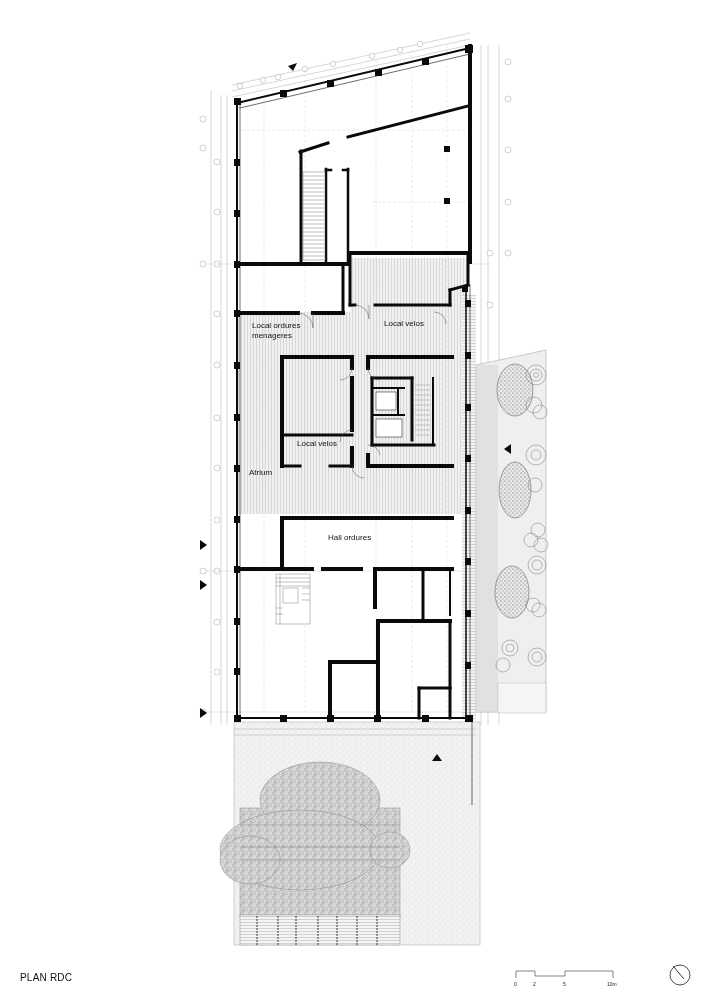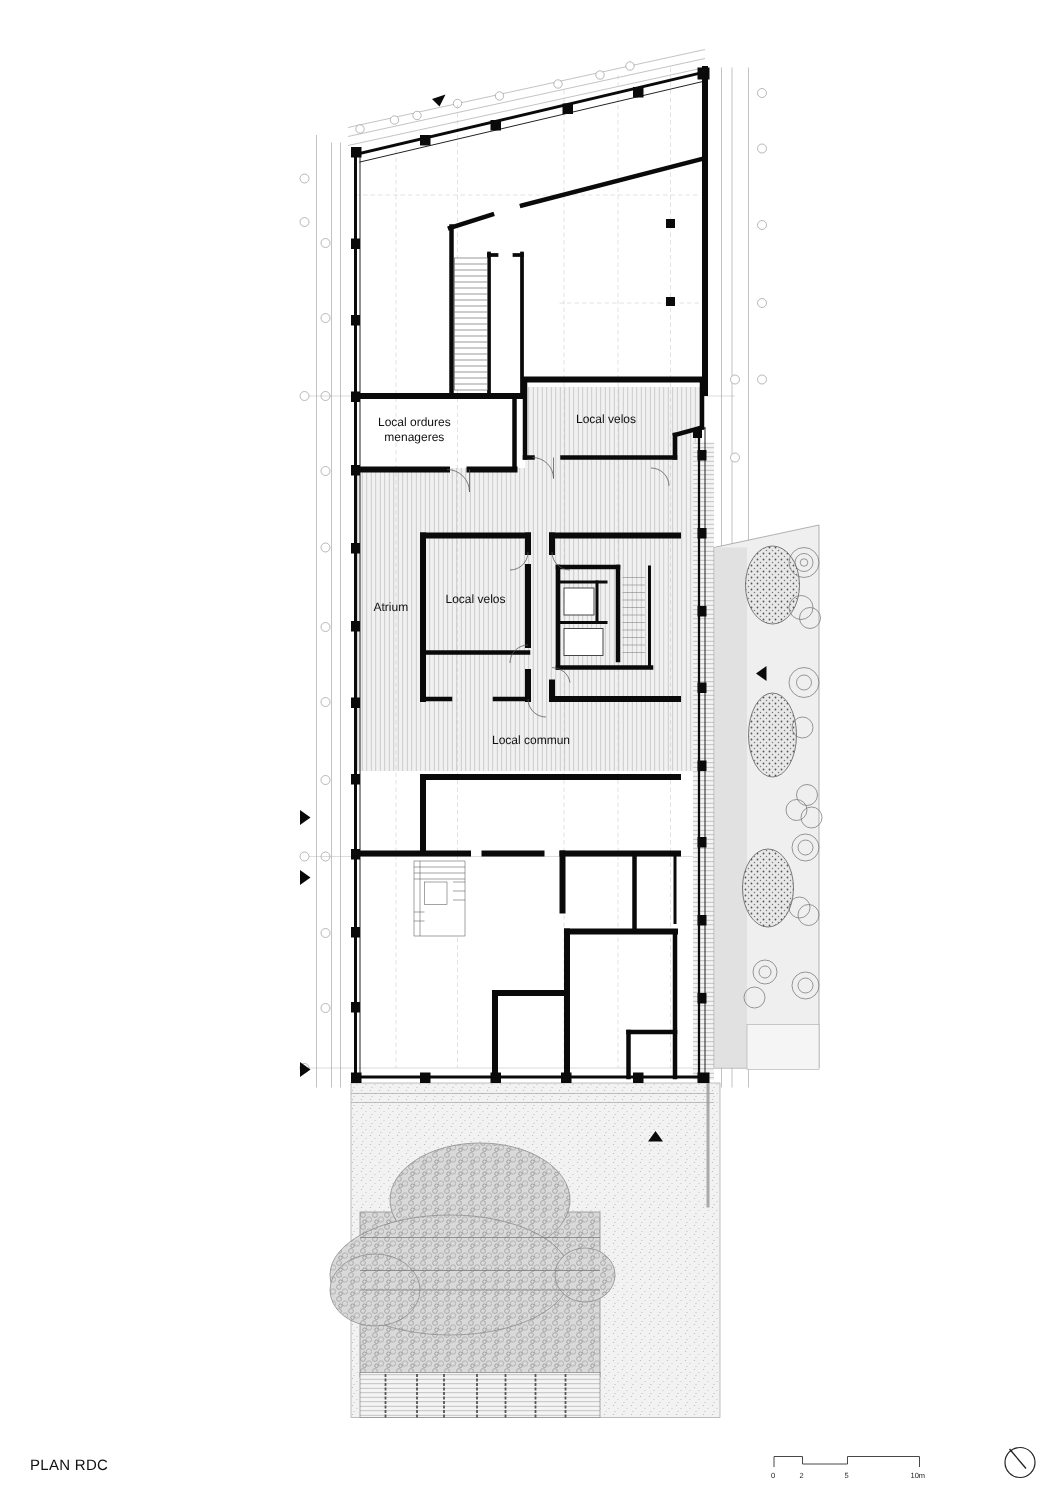--- a/index.html
+++ b/index.html
@@ -1,18 +1,18 @@
 <!DOCTYPE html>
 <html><head>
 <meta charset="utf-8">
 <style>
   html, body { margin:0; padding:0; background:#ffffff; }
   body { width:707px; height:1000px; position:relative; overflow:hidden; font-family:"Liberation Sans", sans-serif; }
   #plan { position:absolute; left:0; top:0; width:707px; height:1000px; }
-  .room-label { position:absolute; font-size:8px; color:#111; text-align:center; line-height:10px; white-space:nowrap; }
+  .room-label { position:absolute; font-size:8px; color:#111; line-height:10px; white-space:nowrap;margin-top:44px; }
   .plan-title { position:absolute; left:20px; top:972px; font-size:10px; color:#111; letter-spacing:0.2px; }
   .scale-lbl { position:absolute; font-size:5px; color:#222; }
 </style>
 </head>
 <body>
 
 <svg id="plan" viewBox="0 0 707 1000" xmlns="http://www.w3.org/2000/svg">
   <defs>
     <pattern id="vhatch" width="3" height="3" patternUnits="userSpaceOnUse">
       <rect width="3" height="3" fill="#f1f1f1"></rect>
@@ -370,21 +370,21 @@
     <line x1="673" y1="966" x2="684" y2="979" stroke="#222" stroke-width="0.9"></line>
   </g>
 </svg>
 
 <div class="room-label" style="left:252px;top:277px;">
   <div>Local ordures</div>
   <div>menageres</div>
 </div>
 <div class="room-label" style="left:384px;top:275px;">Local velos</div>
 <div class="room-label" style="left:297px;top:395px;">Local velos</div>
-<div class="room-label" style="left:249px;top:400px;">Atrium</div>
-<div class="room-label" style="left:328px;top:489px;">Local commun</div>
+<div class="room-label" style="left:249px;top:424px;">Atrium</div>
+<div class="room-label" style="left:328px;top:489px;">Hall ordures</div>
 
 <div class="plan-title">PLAN RDC</div>
 
 <div class="scale-lbl" style="left:514px;top:981px;">0</div>
 <div class="scale-lbl" style="left:533px;top:981px;">2</div>
 <div class="scale-lbl" style="left:563px;top:981px;">5</div>
 <div class="scale-lbl" style="left:607px;top:981px;">10m</div>
 
 </body></html>

